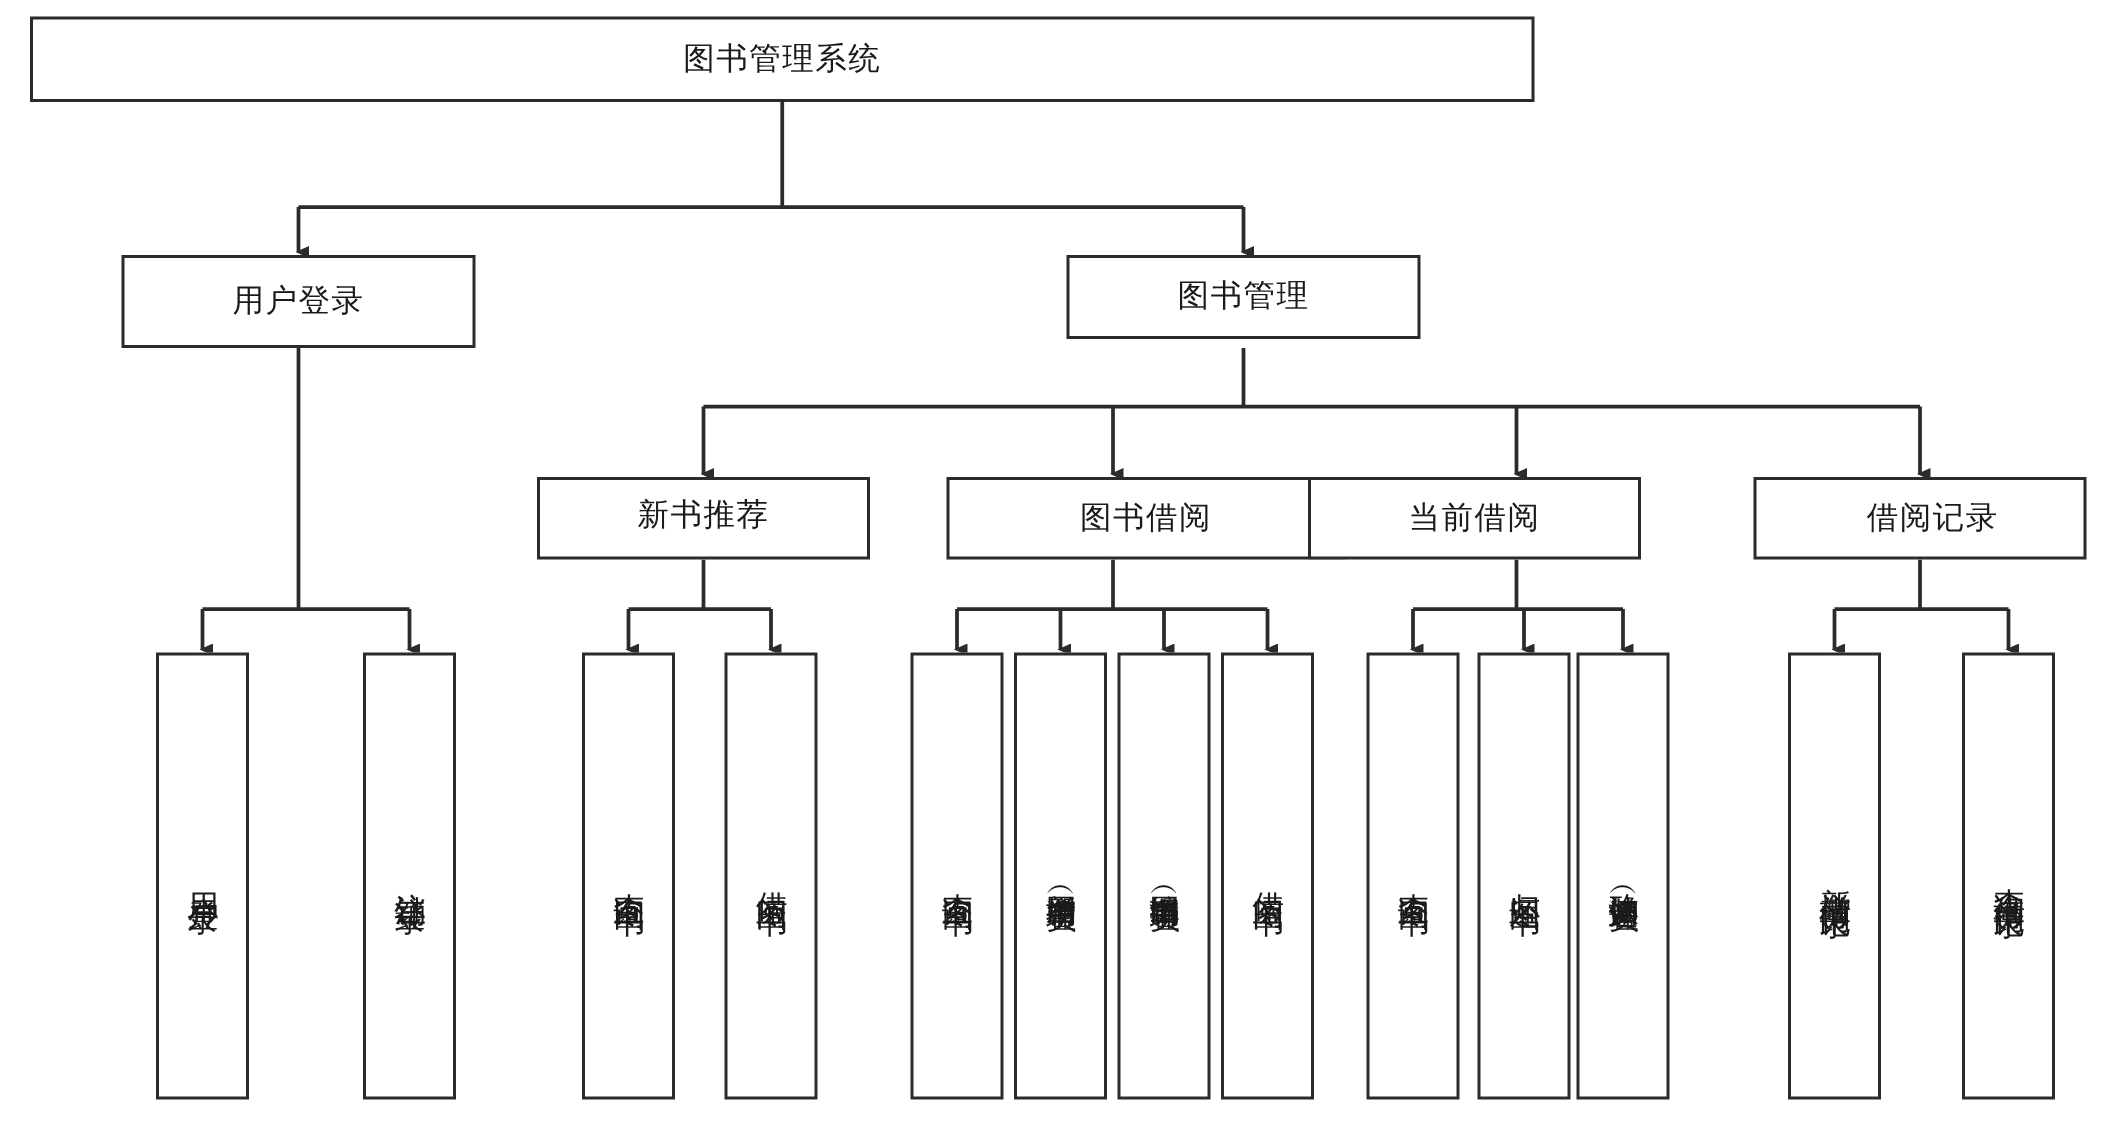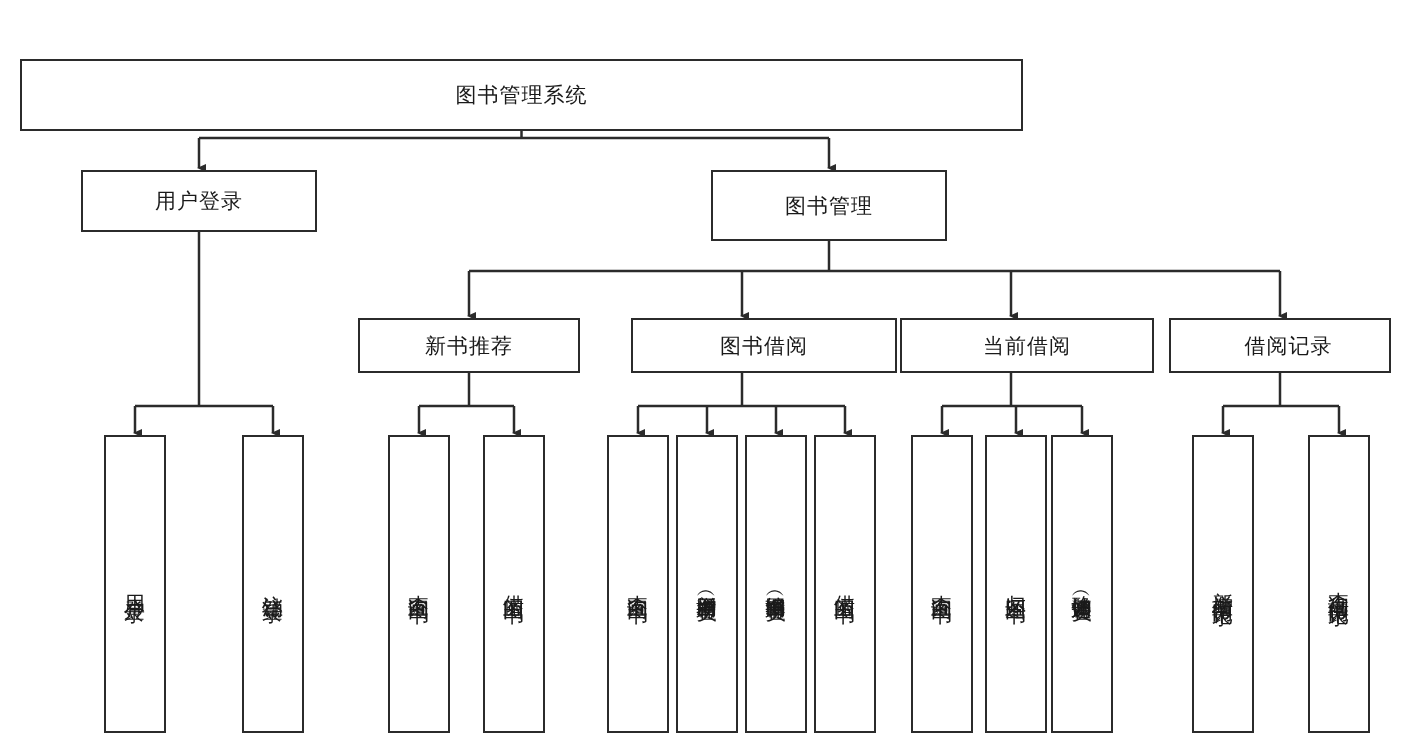--- a/index.html
+++ b/index.html
@@ -112,36 +112,36 @@
         <line x1="1016" y1="406" x2="1016" y2="433" stroke="#2b2b2b" stroke-width="2.5" marker-end="url(#arrowhead)"></line>
         <line x1="1082" y1="406" x2="1082" y2="433" stroke="#2b2b2b" stroke-width="2.5" marker-end="url(#arrowhead)"></line>
         <line x1="1280" y1="373" x2="1280" y2="406" stroke="#2b2b2b" stroke-width="2.5"></line>
         <line x1="1223" y1="406" x2="1339" y2="406" stroke="#2b2b2b" stroke-width="2.5"></line>
         <line x1="1223" y1="406" x2="1223" y2="433" stroke="#2b2b2b" stroke-width="2.5" marker-end="url(#arrowhead)"></line>
         <line x1="1339" y1="406" x2="1339" y2="433" stroke="#2b2b2b" stroke-width="2.5" marker-end="url(#arrowhead)"></line>
       </g>
   </svg>
 
   <div id="nodes-layer">
-      <div class="node horiz" style="left: 20px; top: 11px; width: 1003px; height: 72px; margin-top: 48px;">
+      <div class="node horiz" style="left: 20px; top: 11px; width: 1003px; height: 57px;">
         <span class="hlabel">图书管理系统</span>
       </div>
       <div class="node horiz" style="left: 81px; top: 170px; width: 236px; height: 62px;">
         <span class="hlabel">用户登录</span>
       </div>
-      <div class="node horiz" style="left: 711px; top: 170px; width: 236px; height: 71px;">
+      <div class="node horiz" style="left: 711px; top: 170px; width: 236px; height: 56px;">
         <span class="hlabel">图书管理</span>
       </div>
-      <div class="node horiz" style="left: 358px; top: 318px; width: 222px; height: 55px;">
+      <div class="node horiz" style="left: 358px; top: 318px; width: 222px; height: 55px; font-family: Liberation Mono, monospace;">
         <span class="hlabel">新书推荐</span>
       </div>
       <div class="node horiz" style="left: 631px; top: 318px; width: 266px; height: 55px;">
         <span class="hlabel">图书借阅</span>
       </div>
-      <div class="node horiz" style="left: 900px; top: 318px; width: 254px; height: 55px;">
+      <div class="node horiz" style="left: 872px; top: 318px; width: 222px; height: 55px;">
         <span class="hlabel">当前借阅</span>
       </div>
       <div class="node horiz" style="left: 1169px; top: 318px; width: 222px; height: 55px; padding-left: 17px;">
         <span class="hlabel">借阅记录</span>
       </div>
       <div class="node vert" style="left: 104px; top: 435px; width: 62px; height: 298px;">
         <span class="vlabel">用户登录</span>
       </div>
       <div class="node vert" style="left: 242px; top: 435px; width: 62px; height: 298px;">
         <span class="vlabel">注销登录</span>

